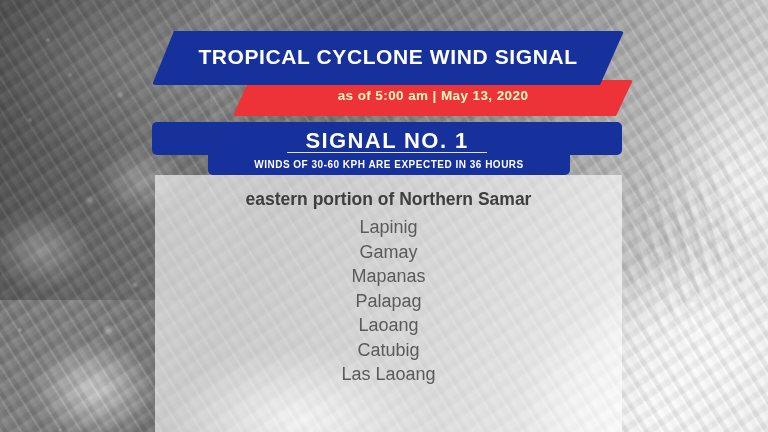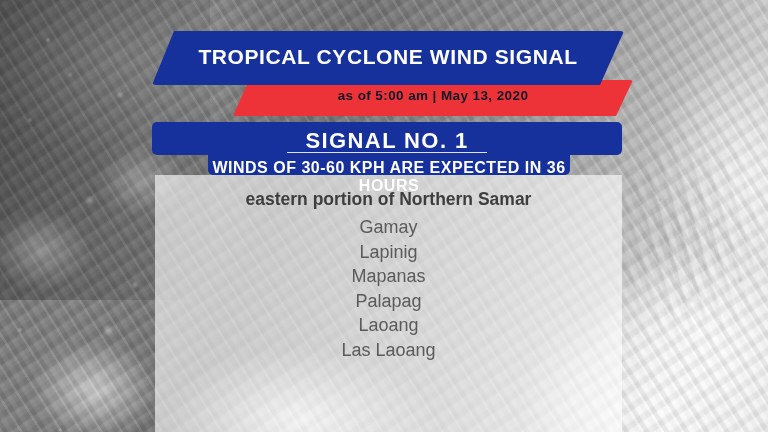--- a/index.html
+++ b/index.html
@@ -83,21 +83,21 @@
     left: 233px; top: 80px;
     width: 400px; height: 36px;
     background: var(--red);
     clip-path: polygon(16px 0, 100% 0, calc(100% - 17px) 100%, 0 100%);
     border-radius: 3px;
   }
   .banner-red-label {
     position: absolute;
     left: 0; right: 0; top: 8px;
     text-align: center;
-    color: #0f172a;
+    color: #fef9c3;
     font-size: 13.5px;
     font-weight: bold;
     letter-spacing: 0.4px;
   }
   .banner-blue {
     position: absolute;
     left: 152px; top: 31px;
     width: 472px; height: 54px;
     background: var(--blue);
     clip-path: polygon(22px 0, 100% 0, calc(100% - 24px) 100%, 0 100%);
@@ -144,21 +144,21 @@
     left: 208px; top: 155px;
     width: 362px; height: 20px;
     background: var(--blue);
     border-radius: 0 0 5px 5px;
   }
   .signal-sub-label {
     position: absolute;
     left: 0; right: 0; top: 4px;
     text-align: center;
     color: #ffffff;
-    font-size: 16px;
+    font-size: 10px;
     font-weight: bold;
     letter-spacing: 0.5px;
   }
 
   
   .area-panel {
     position: absolute;
     left: 155px; top: 175px;
     width: 467px; height: 283px;
     background: rgba(255,255,255,0.62);
@@ -215,22 +215,23 @@
     <div class="signal-rule"></div>
   </div>
 
   <div class="signal-sub-box">
     <div class="signal-sub-label">WINDS OF 30-60 KPH ARE EXPECTED IN 36 HOURS</div>
   </div>
 
   <div class="area-panel">
     <div class="area-heading">eastern portion of Northern Samar</div>
     <ul class="area-list" id="area-list">
+        <li>Lapinig</li>
         <li>Gamay</li>
-        <li>Lapinig</li>
         <li>Mapanas</li>
         <li>Palapag</li>
         <li>Laoang</li>
+        <li>Catubig</li>
         <li>Las Laoang</li>
       </ul>
   </div>
 
 </div>
 
 </body></html>

